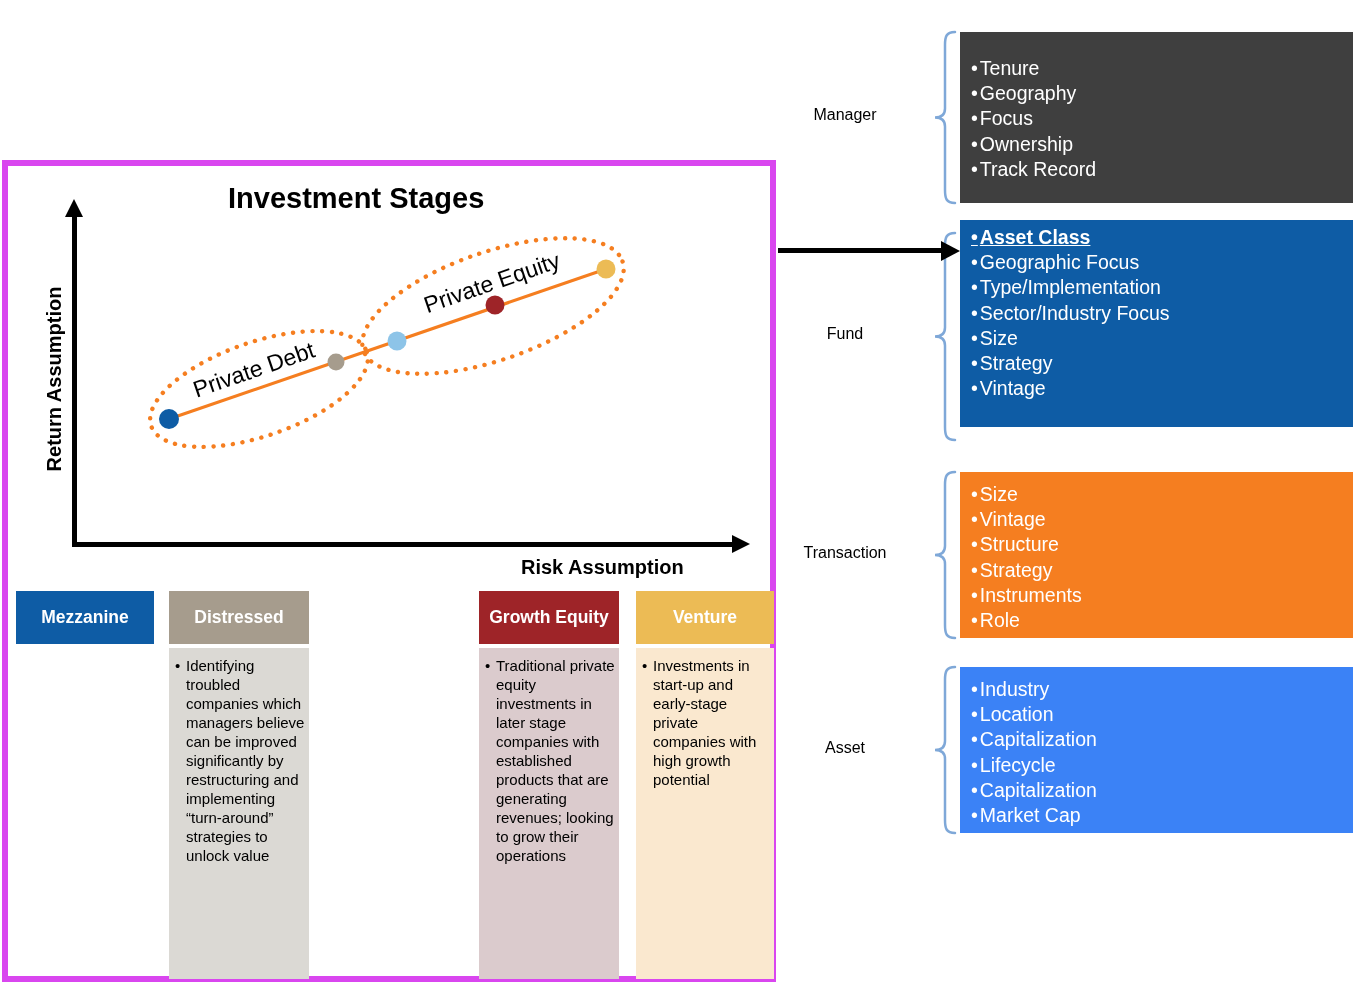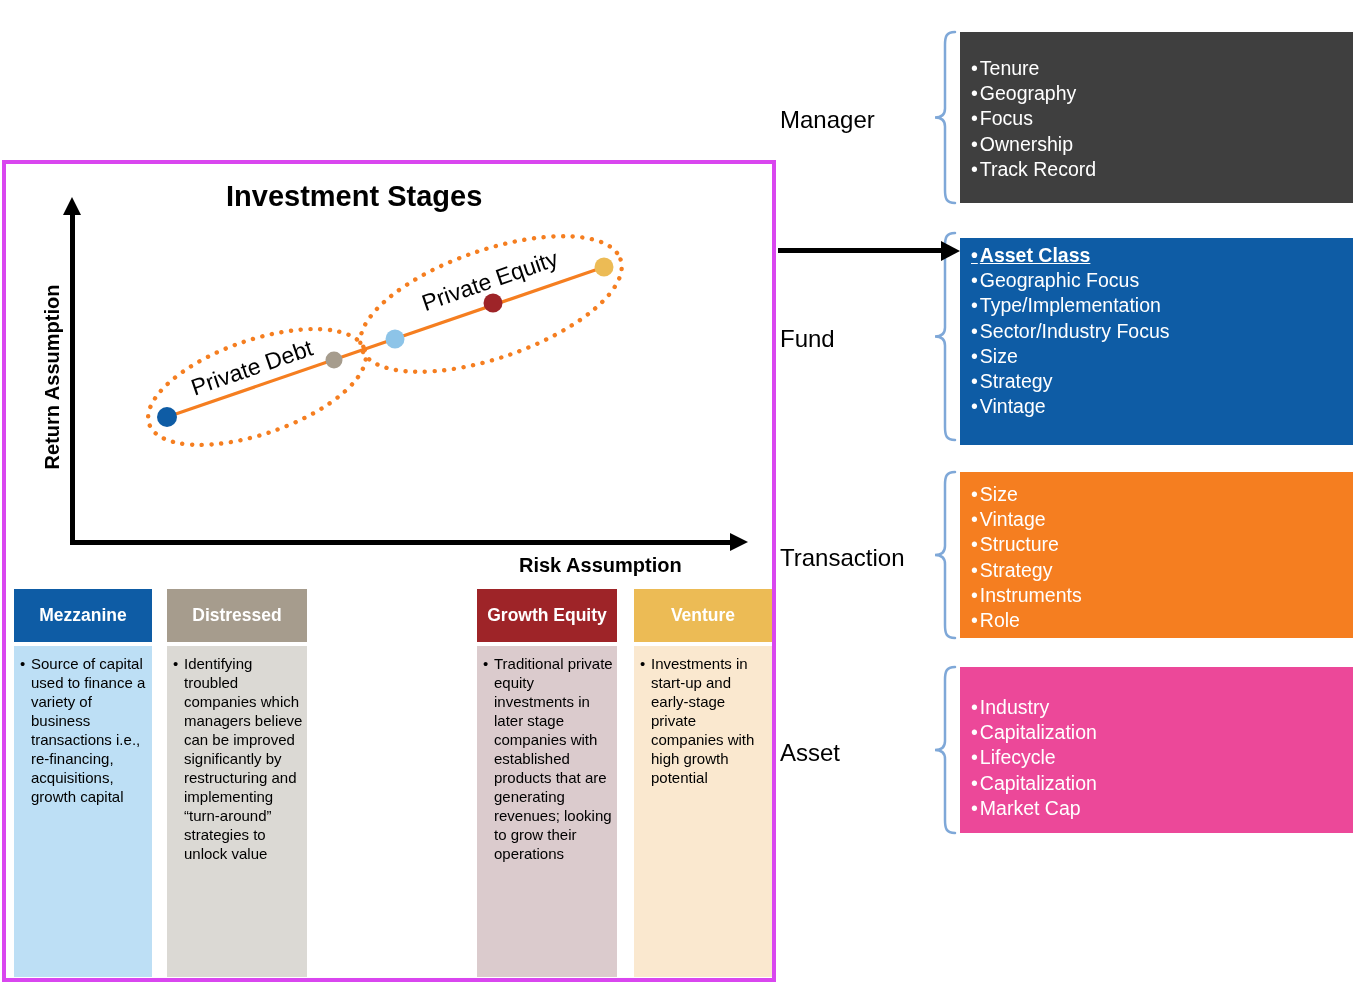--- a/index.html
+++ b/index.html
@@ -1,20 +1,20 @@
 <!DOCTYPE html>
 <html><head>
 <meta charset="utf-8">
 <style>
   *{margin:0;padding:0;box-sizing:border-box}
   html,body{background:#fff}
   .page{position:relative;width:1355px;height:987px;font-family:"Liberation Sans",sans-serif;color:#000;overflow:hidden;background:#fff}
 
   
-  .panel{position:absolute;left:2px;top:160px;width:774px;height:822px;border:4px solid #d946ef;background:#fff}
+  .panel{position:absolute;left:2px;top:160px;width:774px;height:822px;border:6px solid #d946ef;background:#fff}
   .chart-title{position:absolute;left:220px;top:16px;font-size:29px;font-weight:bold;white-space:nowrap}
   .axis{position:absolute;background:#000}
   .y-axis{left:64px;top:50px;width:5px;height:331px}
   .x-axis{left:64px;top:376px;width:662px;height:5px}
   .head{position:absolute;width:0;height:0}
   .y-head{left:57px;top:33px;border-left:9px solid transparent;border-right:9px solid transparent;border-bottom:18px solid #000}
   .x-head{left:724px;top:369px;border-top:9px solid transparent;border-bottom:9px solid transparent;border-left:18px solid #000}
   .ylab{position:absolute;left:46px;top:213px;transform:translate(-50%,-50%) rotate(-90deg);font-weight:bold;font-size:20px;white-space:nowrap}
   .xlab{position:absolute;left:513px;top:390px;font-weight:bold;font-size:20px;white-space:nowrap}
   .plot{position:absolute;left:0;top:0}
@@ -35,24 +35,24 @@
   .s3 .hd{background:#9E2428}.s3 .bd{background:#DBCBCD}
   .s4 .hd{background:#ECBB55}.s4 .bd{background:#FAE8CF}
 
   
   .catbox{position:absolute;left:960px;width:393px;color:#fff}
   .catbox ul{list-style:none}
   .catbox li{font-size:19.5px;line-height:25.2px;white-space:nowrap}
   .catbox li::before{content:"\2022";margin-right:2px}
   li.em{font-weight:bold;text-decoration:underline}
   .c-manager{top:32px;height:171px;background:#3F3F3F;padding:24px 10px 0 11px}
-  .c-fund{top:238px;height:207px;background:#0E5CA5;padding:5px 10px 0 11px}
+  .c-fund{top:220px;height:207px;background:#0E5CA5;padding:5px 10px 0 11px}
   .c-transaction{top:472px;height:166px;background:#F57E20;padding:10px 10px 0 11px}
-  .c-asset{top:667px;height:166px;background:#ec4899;padding:28px 10px 0 11px}
-  .catlab{position:absolute;width:130px;left:780px;text-align:left;font-size:24px;color:#000;white-space:nowrap}
+  .c-asset{top:667px;height:166px;background:#3b82f6;padding:10px 10px 0 11px}
+  .catlab{position:absolute;width:130px;left:780px;text-align:center;font-size:16px;color:#000;white-space:nowrap}
   .l-manager{top:106px}.l-fund{top:325px}.l-transaction{top:544px}.l-asset{top:739px}
   .brace{position:absolute;left:931px}
   .b-manager{top:30px}.b-fund{top:231px}.b-transaction{top:470px}.b-asset{top:665px}
 
   
   .link-arrow{position:absolute;left:778px;top:248px;width:166px;height:5px;background:#000;z-index:5}
   .link-head{position:absolute;left:941px;top:241px;width:0;height:0;border-top:10px solid transparent;border-bottom:10px solid transparent;border-left:19px solid #000;z-index:5}
 </style>
 </head>
 <body>
@@ -79,23 +79,20 @@
       <circle cx="389" cy="175" r="9.5" fill="#8DC4E8"></circle>
       <circle cx="487" cy="139" r="9.5" fill="#9E2428"></circle>
       <circle cx="598" cy="103" r="9.5" fill="#ECBB55"></circle>
     </svg>
 
     <div class="grouplab pd">Private Debt</div>
     <div class="grouplab pe">Private Equity</div>
 
     <div class="stage s0">
       <div class="hd">Mezzanine</div>
-      <div class="bd">
-        <div class="desc">Source of capital used to finance a variety of business transactions i.e., re-financing, acquisitions, growth capital</div>
-      </div>
     </div>
     <div class="stage s1">
       <div class="hd">Distressed</div>
       <div class="bd">
         <div class="desc">Identifying troubled companies which managers believe can be improved significantly by restructuring and implementing “turn-around” strategies to unlock value</div>
       </div>
     </div>
     <div class="stage s3">
       <div class="hd">Growth Equity</div>
       <div class="bd">
@@ -158,20 +155,21 @@
         <li>Structure</li>
         <li>Strategy</li>
         <li>Instruments</li>
         <li>Role</li>
       </ul>
   </div>
   <div class="catbox c-asset">
     <ul>
 
     <li>Industry</li>
+        <li>Location</li>
         <li>Capitalization</li>
         <li>Lifecycle</li>
         <li>Capitalization</li>
         <li>Market Cap</li>
       </ul>
   </div>
 
   <div class="link-arrow"></div>
   <div class="link-head"></div>
 

